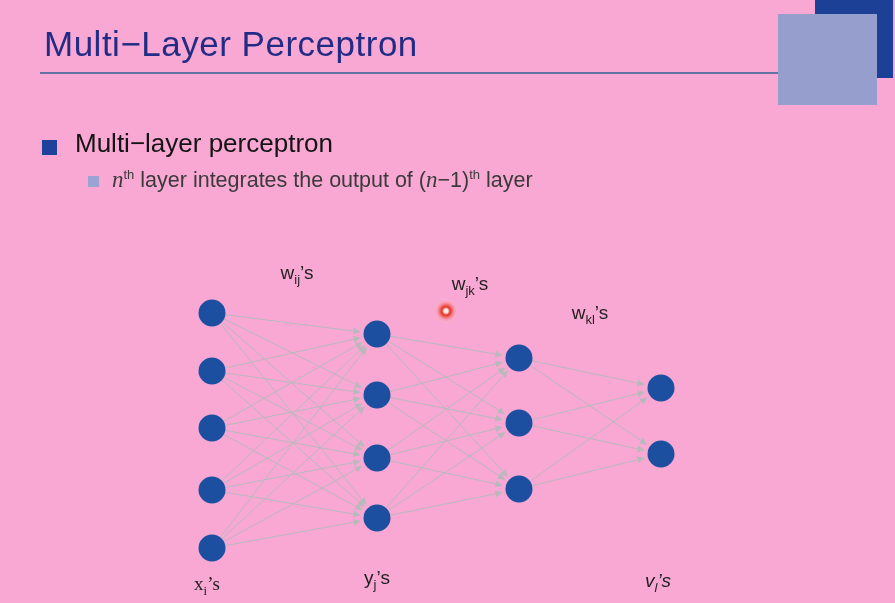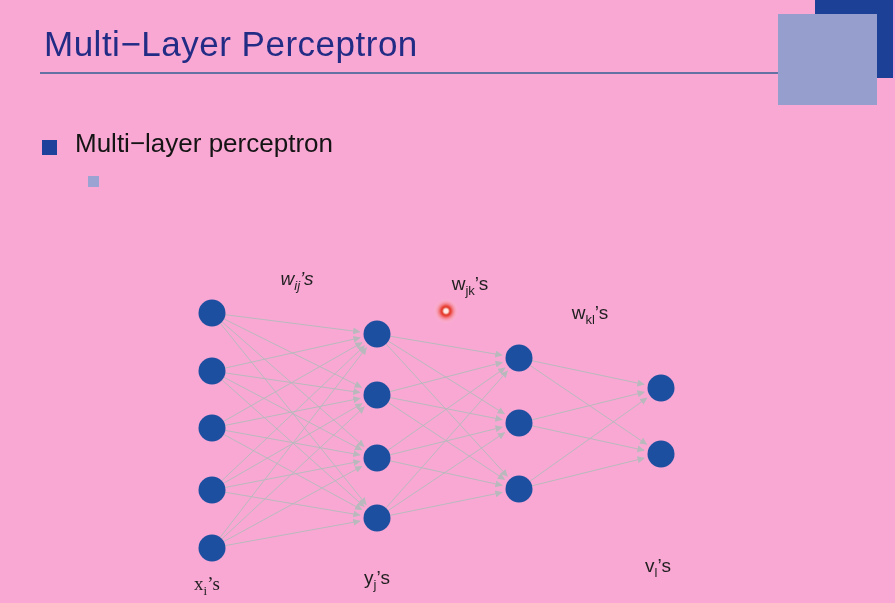--- a/index.html
+++ b/index.html
@@ -121,20 +121,21 @@
   <div class="decor-dark"></div>
   <div class="title-rule"></div>
   <div class="decor-light"></div>
 
   <h1 class="title">Multi−Layer Perceptron</h1>
 
   <span class="b1sq"></span>
   <span class="b1text">Multi−layer perceptron</span>
 
   <span class="b2sq"></span>
+  <span class="b2text"><span class="mvar">n</span><sup>th</sup><span> layer integrates the output of (</span><span class="mvar">n</span><span>−1)</span><sup>th</sup><span> layer</span></span>
 
   <svg id="network-svg" viewBox="0 0 895 603" xmlns="http://www.w3.org/2000/svg">
       <defs>
         <marker id="arrow" markerWidth="9" markerHeight="8" refX="6.5" refY="3.5" orient="auto" markerUnits="userSpaceOnUse">
           <path d="M0,0 L7.5,3.5 L0,7 z" fill="#b9b9bd"></path>
         </marker>
       </defs>
       <line x1="225.39197180826886" y1="314.70443277559787" x2="359.6400365448367" y2="331.7905501057065" stroke="#b9b9bd" stroke-width="1" marker-end="url(#arrow)"></line>
       <line x1="224.08938531145213" y1="319.00805815478225" x2="361.32857459626575" y2="387.21177646602297" stroke="#b9b9bd" stroke-width="1" marker-end="url(#arrow)"></line>
       <line x1="222.14072612907333" y1="321.9115472043372" x2="363.85461427712715" y2="446.4479943647481" stroke="#b9b9bd" stroke-width="1" marker-end="url(#arrow)"></line>
@@ -182,21 +183,21 @@
       <circle cx="377" cy="395" r="13.5" fill="#1d4fa0"></circle>
       <circle cx="377" cy="458" r="13.5" fill="#1d4fa0"></circle>
       <circle cx="377" cy="518" r="13.5" fill="#1d4fa0"></circle>
       <circle cx="519" cy="358" r="13.5" fill="#1d4fa0"></circle>
       <circle cx="519" cy="423" r="13.5" fill="#1d4fa0"></circle>
       <circle cx="519" cy="489" r="13.5" fill="#1d4fa0"></circle>
       <circle cx="661" cy="388" r="13.5" fill="#1d4fa0"></circle>
       <circle cx="661" cy="454" r="13.5" fill="#1d4fa0"></circle>
     </svg>
 
-<div class="nn-label" style="left: 297px; top: 268px; font-style: italic;"><span>w</span><sub>ij</sub><span>’s</span></div>
+<div class="nn-label" style="left: 297px; top: 262px;"><span>w</span><sub>ij</sub><span>’s</span></div>
     <div class="nn-label" style="left: 470px; top: 273px;"><span>w</span><sub>jk</sub><span>’s</span></div>
     <div class="nn-label" style="left: 590px; top: 270px; margin-top: 32px;"><span>w</span><sub>kl</sub><span>’s</span></div>
     <div class="nn-label" style="left: 207px; top: 573px; font-family: Liberation Serif, serif;"><span>x</span><sub>i</sub><span>’s</span></div>
     <div class="nn-label" style="left: 377px; top: 567px;"><span>y</span><sub>j</sub><span>’s</span></div>
     <div class="nn-label" style="left: 518px; top: 607px; font-style: italic;"><span>z</span><sub>k</sub><span>’s</span></div>
-    <div class="nn-label" style="left: 658px; top: 555px;"><span>v</span><sub>l</sub><span>’s</span></div>
+    <div class="nn-label" style="left: 658px; top: 570px; font-style: italic;"><span>v</span><sub>l</sub><span>’s</span></div>
     <div class="laser" style="left: 446px; top: 311px;"></div>
   </div>
 
 </body></html>

